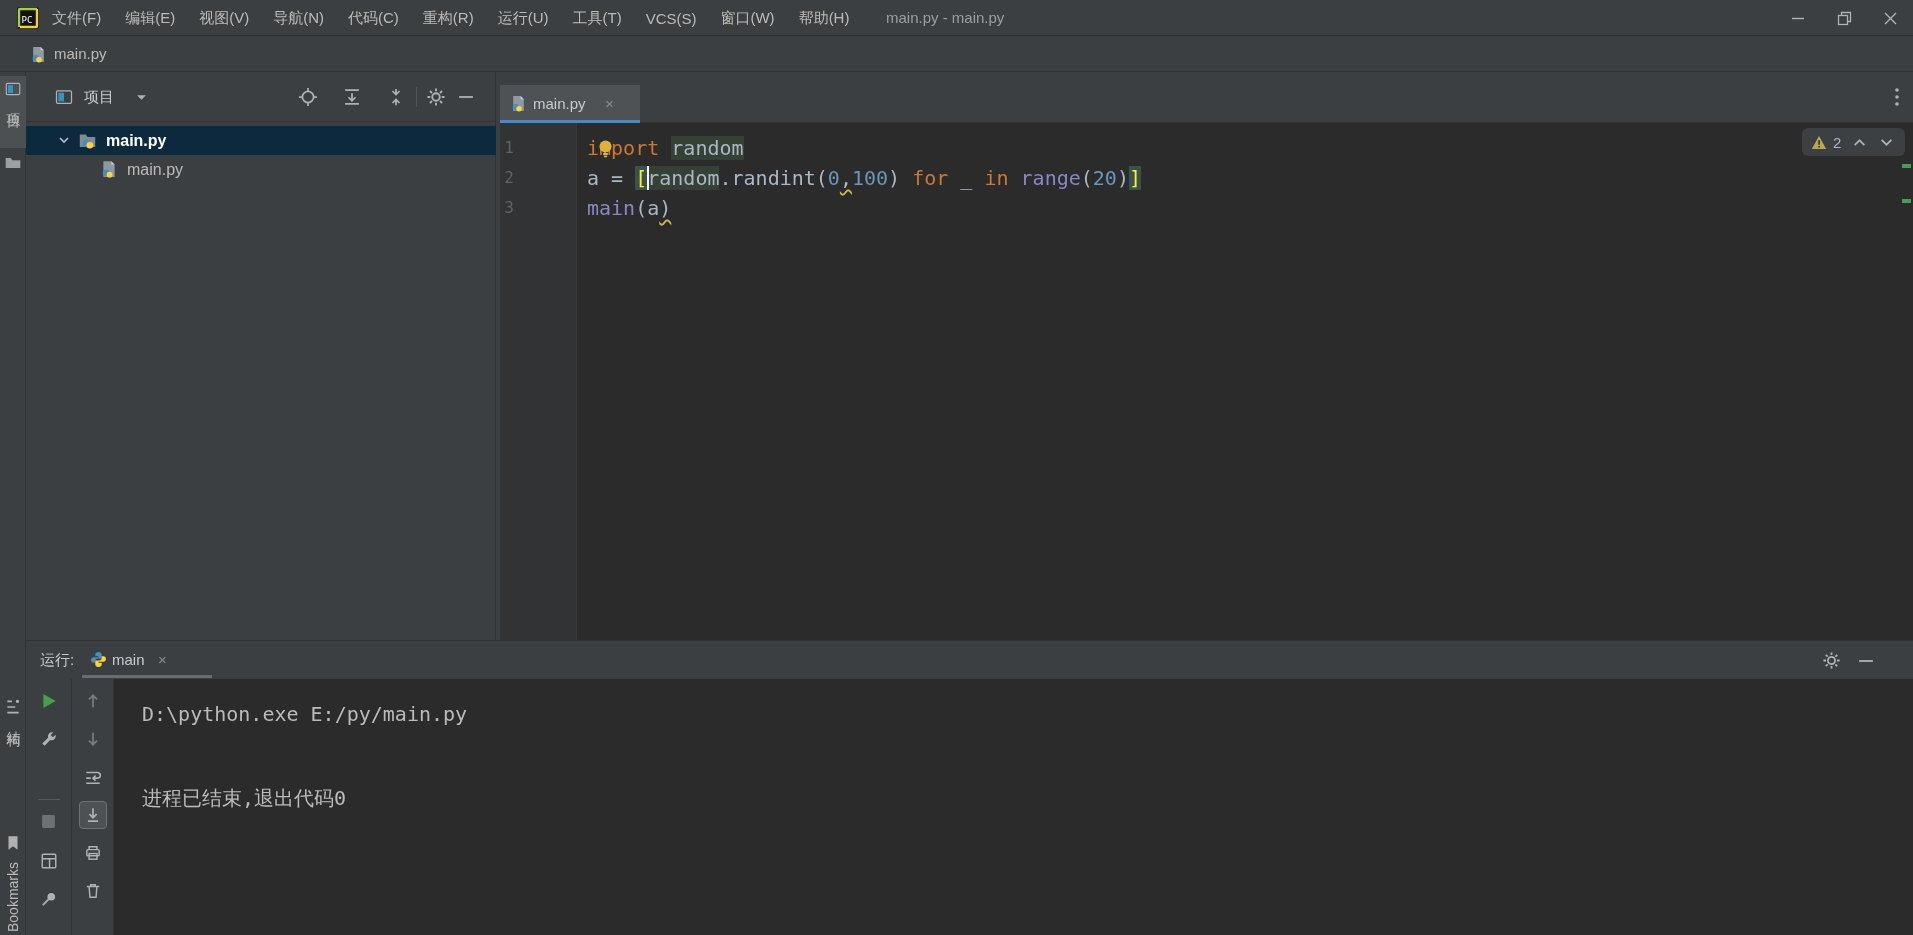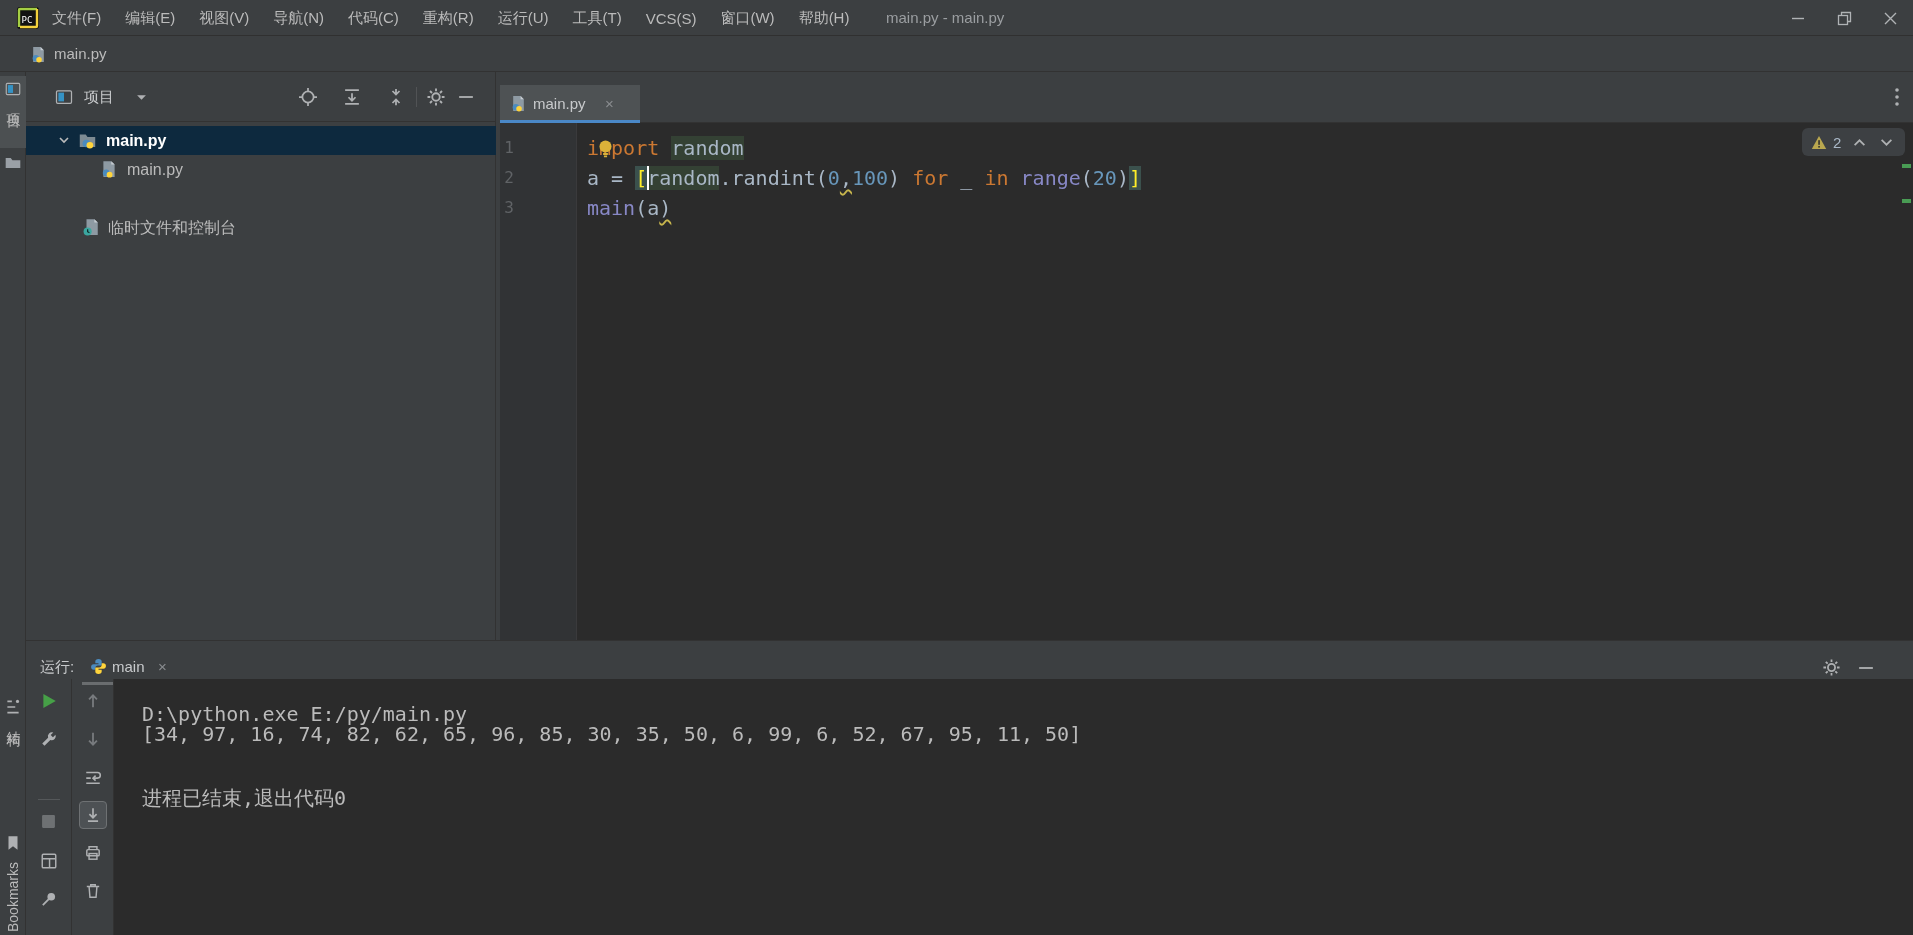--- a/index.html
+++ b/index.html
@@ -255,31 +255,20 @@
       <span class="abs" style="left:74px;top:5px">
         <svg width="18" height="18" viewBox="0 0 16 16">
           <path d="M3 1h7l3 3v11H3z" fill="#8e9aa3"></path>
             <path d="M10 1l3 3h-3z" fill="#c6ccd1"></path>
           <circle cx="5.5" cy="11.5" r="3" fill="#4b8bbe"></circle>
             <circle cx="8.5" cy="13" r="2.6" fill="#ffd43b"></circle>
         </svg>
       </span>
       <span class="abs" style="left:101px;top:0;line-height:29px;color:#bbbbbb;font-size:16px">main.py</span>
     </div>
-    <div class="abs" style="left:0;top:141px;width:470px;height:29px">
-      <span class="abs" style="left:56px;top:5px">
-        <svg width="18" height="18" viewBox="0 0 16 16">
-          <path d="M4 1h7l3 3v11H4z" fill="#8e9aa3"></path>
-            <path d="M11 1l3 3h-3z" fill="#c6ccd1"></path>
-          <circle cx="5" cy="12" r="3.6" fill="#3ba7a0"></circle>
-          <path d="M5 10v2.2l1.6 1" stroke="#0f2d2b" stroke-width="1.1" fill="none"></path>
-        </svg>
-      </span>
-      <span class="abs" style="left:82px;top:0;line-height:29px;color:#bbbbbb;font-size:16px">临时文件和控制台</span>
-    </div>
   </div>
 
   <div class="abs" style="left:500px;top:72px;width:1413px;height:568px;background:var(--bg_editor)">
     <div class="abs" style="left:0;top:0;width:1413px;height:51px;background:#3c3f41;border-bottom:1px solid #323232">
       <div class="abs" style="left:0;top:13px;width:140px;height:38px;background:#4e5254">
         <span class="abs" style="left:10px;top:10px">
           <svg width="17" height="17" viewBox="0 0 16 16">
             <path d="M3 1h7l3 3v11H3z" fill="#8e9aa3"></path>
               <path d="M10 1l3 3h-3z" fill="#c6ccd1"></path>
             <circle cx="5.5" cy="11.5" r="3" fill="#4b8bbe"></circle>
@@ -336,21 +325,21 @@
         <circle cx="8" cy="6.5" r="4.6" fill="#dcb239"></circle>
         <path d="M6.2 12.2h3.6M6.8 14h2.4" stroke="#dcb239" stroke-width="1.4"></path>
       </svg>
     </div>
 
     <div class="abs" style="left:1402px;top:92px;width:9px;height:4px;background:#499c54"></div>
     <div class="abs" style="left:1402px;top:127px;width:9px;height:4px;background:#499c54"></div>
   </div>
 
   <div class="abs" style="left:26px;top:640px;width:1887px;height:295px;background:#3c3f41;border-top:1px solid #323232">
-    <div class="abs" style="left:0;top:8px;width:1887px;height:32px">
+    <div class="abs" style="left:0;top:1px;width:1887px;height:32px">
       <span class="abs" style="left:14px;top:0;line-height:36px;color:#c8cacc">运行:</span>
       <span class="abs" style="left:64px;top:9px">
         <svg width="17" height="17" viewBox="0 0 16 16">
           <path d="M8 1C6 1 5 1.9 5 3.2V5h3v.9H3.4C1.9 5.9 1 7 1 8.5S1.9 11 3.4 11H5V9.4C5 8 6 7 7.4 7H11V3.2C11 1.9 10 1 8 1z" fill="#4b8bbe"></path>
           <path d="M8 15c2 0 3-.9 3-2.2V11H8v-.9h4.6c1.5 0 2.4-1.1 2.4-2.6S14.1 5 12.6 5H11v1.6C11 8 10 9 8.6 9H5v3.8C5 14.1 6 15 8 15z" fill="#ffd43b"></path>
         </svg>
       </span>
       <span class="abs" style="left:86px;top:0;line-height:36px;color:#c8cacc">main</span>
       <span class="abs" style="left:132px;top:0;line-height:36px;color:#8a8d90">×</span>
       <div class="abs" style="left:56px;top:33px;width:130px;height:3px;background:#6a6d6f"></div>
@@ -430,18 +419,17 @@
       </span>
       <span class="abs" style="left:12px;top:203px">
         <svg width="18" height="18" viewBox="0 0 16 16" fill="none" stroke="#afb1b3" stroke-width="1.3">
           <path d="M2.5 4h11M6 4V2.5h4V4M4.5 4l.8 9.5h5.4L11.5 4"></path>
           </svg>
       </span>
     </div>
 
     <div class="abs" style="left:88px;top:38px;width:1799px;height:257px;background:var(--bg_editor)">
       <div class="console-line" style="top:19px">D:\python.exe E:/py/main.py</div>
-      <div class="console-line" style="top:39px">[34, 97, 16, 74, 82, 62, 65, 96, 85, 30, 35, 50, 6, 99, 6, 52, 67, 95, 11, 50]</div>
       <div class="console-line" style="top:103px">进程已结束,退出代码0</div>
     </div>
   </div>
 
 </div>
 
 </body></html>

